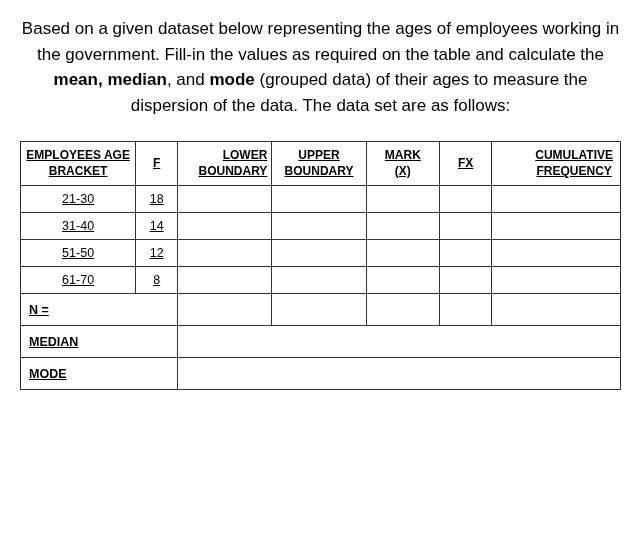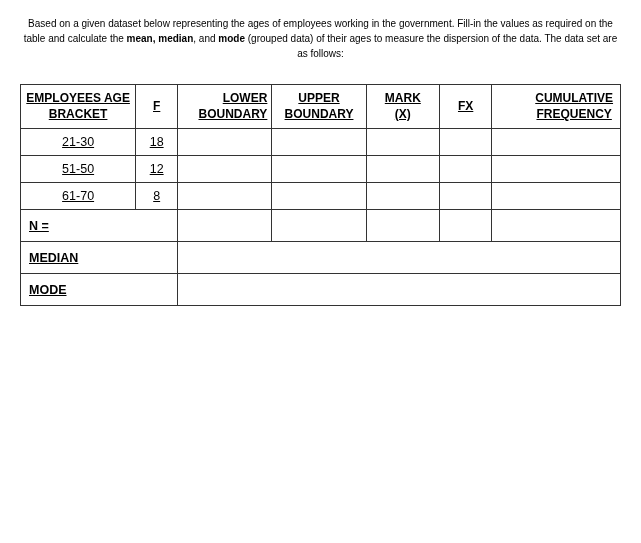--- a/index.html
+++ b/index.html
@@ -15,21 +15,21 @@
       color: #000;
       width: 641px;
       min-height: 543px;
       padding: 16px 20px;
     }
 
     .intro-text {
       text-align: center;
       line-height: 1.5;
       margin-bottom: 23px;
-      font-size: 10px;
+      font-size: 17px;
     }
 
     .intro-text strong {
       font-weight: bold;
     }
 
     .table-container {
       margin-top: 10px;
       text-decoration: underline;
     }
@@ -118,20 +118,29 @@
       <tr>
         <td>21-30</td>
         <td>18</td>
         <td contenteditable="true" style=""></td>
         <td contenteditable="true" style=""></td>
         <td contenteditable="true" style=""></td>
         <td contenteditable="true" style=""></td>
         <td contenteditable="true" style=""></td>
       </tr>
       <tr>
+        <td>31-40</td>
+        <td>14</td>
+        <td contenteditable="true" style=""></td>
+        <td contenteditable="true" style=""></td>
+        <td contenteditable="true" style=""></td>
+        <td contenteditable="true" style=""></td>
+        <td contenteditable="true" style=""></td>
+      </tr>
+      <tr>
         <td>51-50</td>
         <td>12</td>
         <td contenteditable="true" style=""></td>
         <td contenteditable="true" style=""></td>
         <td contenteditable="true" style=""></td>
         <td contenteditable="true" style=""></td>
         <td contenteditable="true" style=""></td>
       </tr>
       <tr>
         <td>61-70</td>

